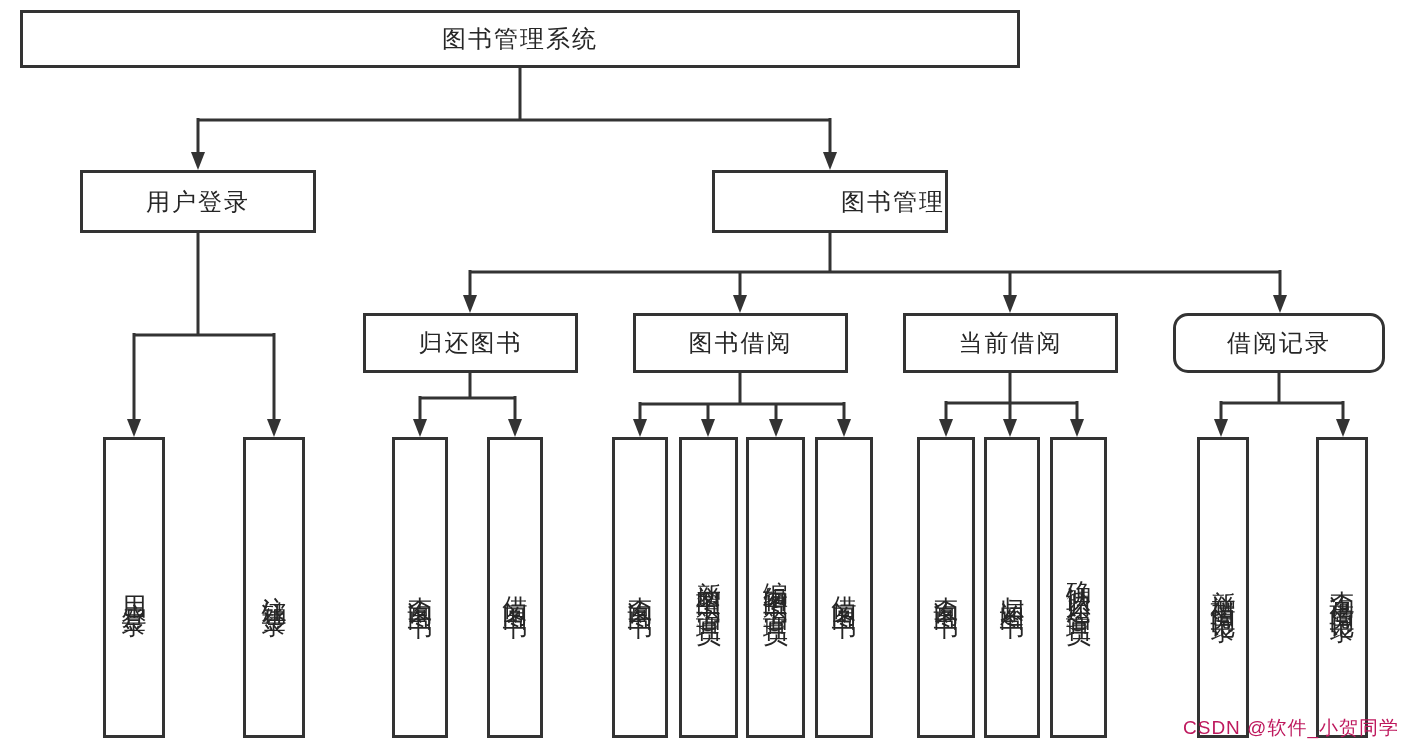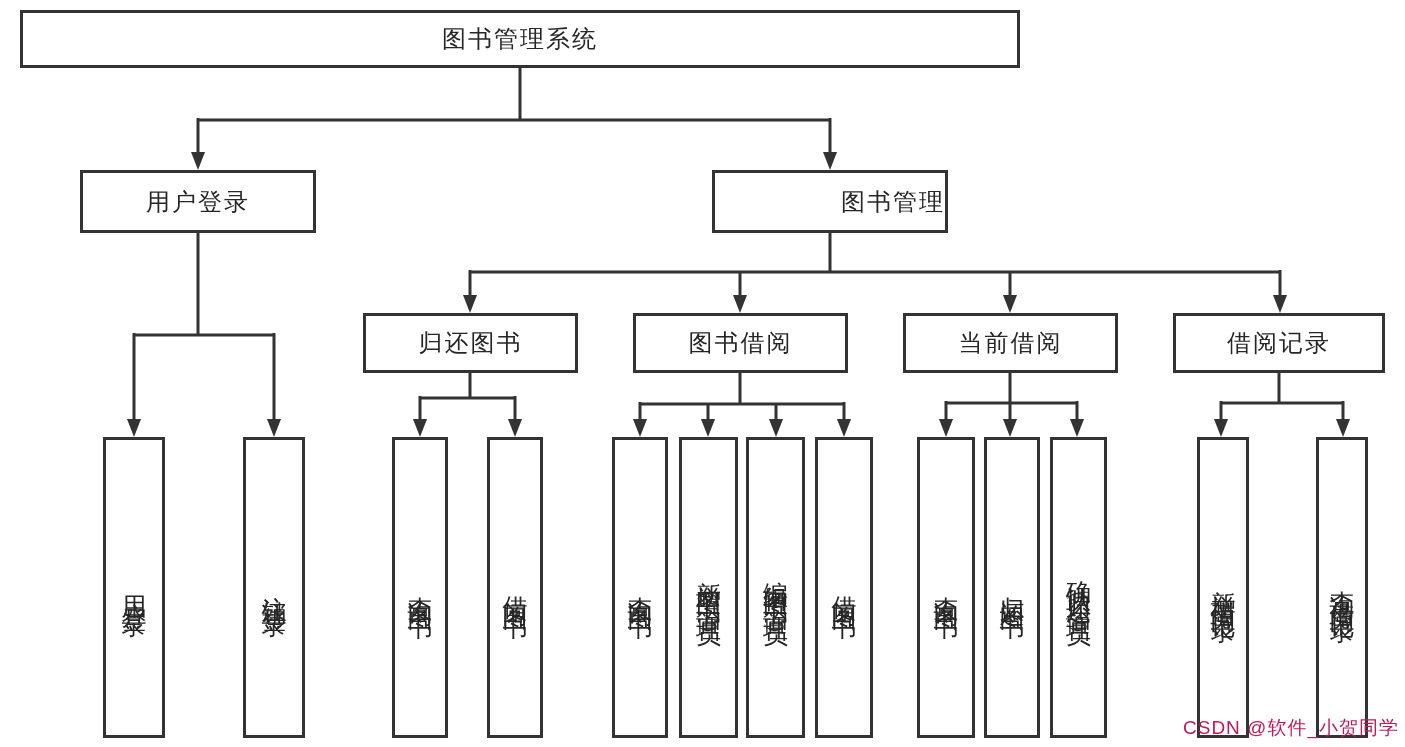--- a/index.html
+++ b/index.html
@@ -152,21 +152,21 @@
 
   <div class="box" style="left:363px; top:313px; width:215px; height:60px;">
     <span>归还图书</span>
   </div>
   <div class="box" style="left:633px; top:313px; width:215px; height:60px;">
     <span>图书借阅</span>
   </div>
   <div class="box" style="left:903px; top:313px; width:215px; height:60px;">
     <span>当前借阅</span>
   </div>
-  <div class="box" style="left:1173px; top:313px; width:212px; height:60px;">
+  <div class="box" style="left:1173px; top:313px; width:212px; height:60px;border-radius:15px;">
     <span>借阅记录</span>
   </div>
 
   <div class="vbox" style="left:103px; width:62px;">
     <span class="vtext">用户登录</span>
   </div>
   <div class="vbox" style="left:243px; width:62px;">
     <span class="vtext">注销登录</span>
   </div>
 

